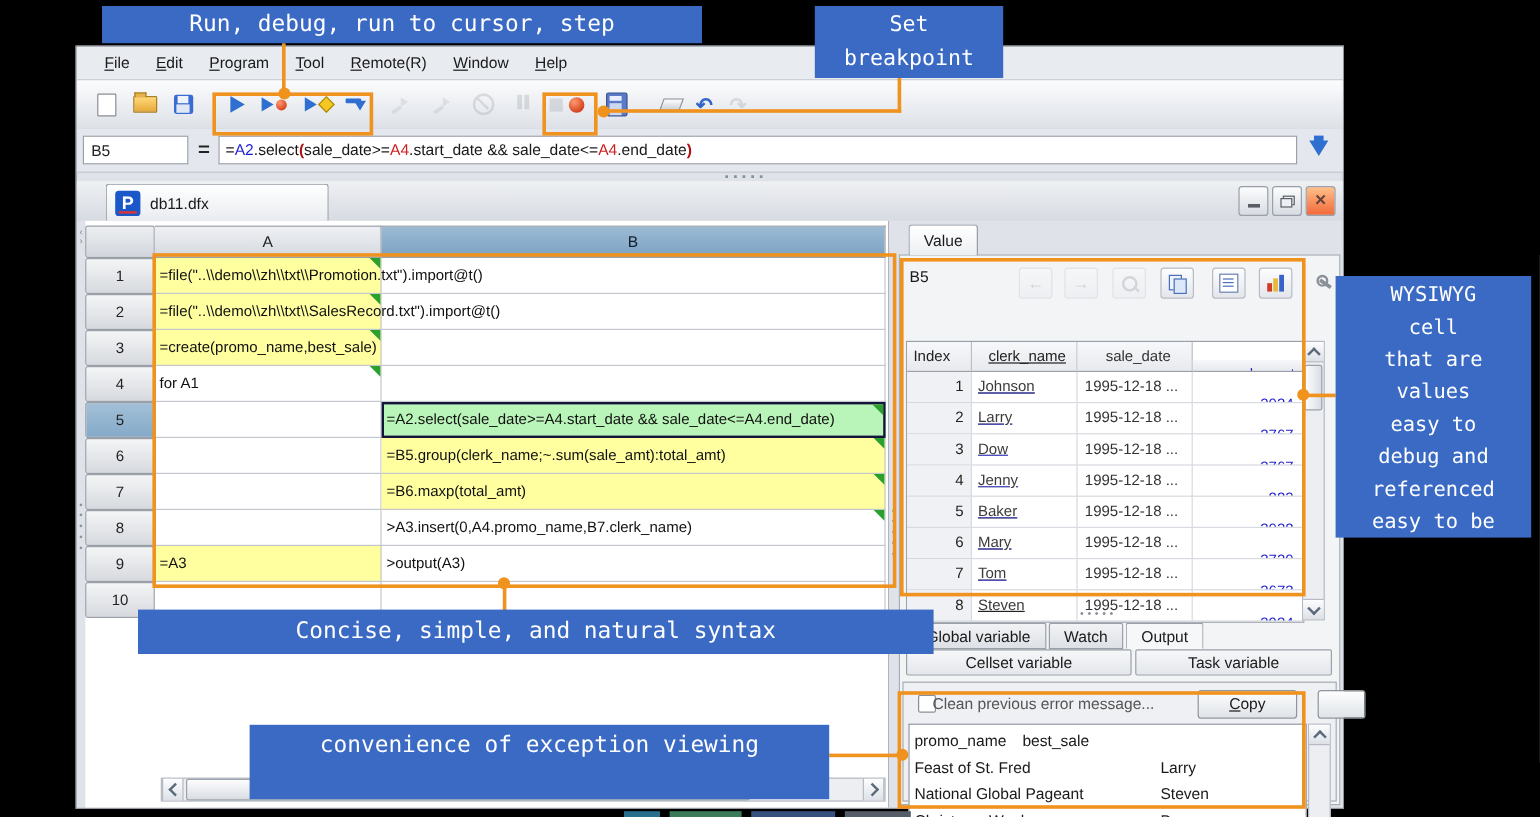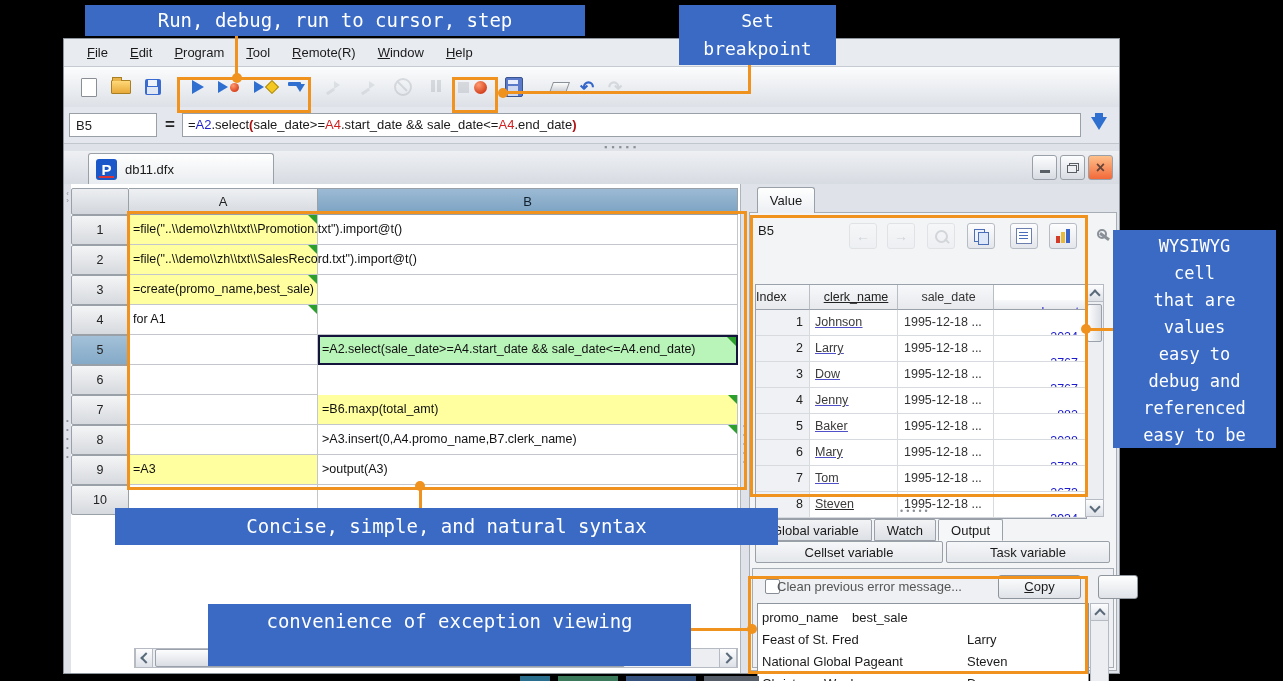--- a/index.html
+++ b/index.html
@@ -142,21 +142,21 @@
   .icon-wrench .ring{position:absolute;left:0;top:0;width:6px;height:6px;border:2px solid #8a9097;border-radius:50%;}
   
   .vtable{position:absolute;left:5px;top:71px;width:330px;border:1px solid #9aa1ab;background:#fff;box-sizing:content-box;}
   .vtr{display:flex;height:26px;}
   .vtr.hd{height:25px;}
   .vtd{border-right:1px solid #d7dade;border-bottom:1px solid #d7dade;box-sizing:border-box;font-size:12.5px;
        color:#222;line-height:25px;overflow:hidden;white-space:nowrap;}
   .hd .vtd{background:linear-gradient(#f7f8fa,#e7e9ed);border-right:1px solid #b9bdc4;border-bottom:1px solid #9aa1ab;text-align:center;}
   .w-idx{width:54px;} .w-clk{width:88px;} .w-dat{width:96px;} .w-amt{width:92px;}
   .vtd.w-idx{text-align:right;padding-right:6px;background:#f0f1f4;}
-  .hd .vtd.w-idx{text-align:left;padding-right:12px;background:linear-gradient(#f7f8fa,#e7e9ed);}
+  .hd .vtd.w-idx{text-align:center;padding-right:12px;background:linear-gradient(#f7f8fa,#e7e9ed);}
   .vtd.w-clk{padding-left:5px;text-decoration:underline;}
   .vtd.w-clk span{color:#3b3b3b;text-decoration:underline;text-decoration-color:#5050c8;}
   .vtd.w-clk.nolink span{text-decoration:none;}
   .vtd.w-dat{padding-left:6px;color:#333;}
   .vtd.w-amt{text-align:right;padding-right:7px;color:#1c1ccc;margin-top:15px;}
   .vscroll{position:absolute;left:335px;top:71px;width:19px;height:233px;background:#eceef2;border:1px solid #b6bac2;box-sizing:border-box;}
   .vscroll .sbtn{width:17px;height:17px;border:none;border-bottom:1px solid #b6bac2;}
   .vscroll .sbtn.bot{position:absolute;bottom:0;border-top:1px solid #b6bac2;border-bottom:none;}
   .vthumb{width:15px;height:38px;margin:2px auto 0;background:linear-gradient(90deg,#fdfdfe,#d9dde3);border:1px solid #9aa1ab;border-radius:2px;box-sizing:border-box;}
   
@@ -351,20 +351,24 @@
           <div class="grh hl">5</div>
           <div class="ca"></div>
           <div class="cb sel">
               <span class="tri"></span>
               <span class="ctext" style="top:5px;left:2px">=A2.select(sale_date&gt;=A4.start_date &amp;&amp; sale_date&lt;=A4.end_date)</span>
             </div>
         </div>
         <div class="grow" style="top:181px">
           <div class="grh">6</div>
           <div class="ca"></div>
+          <div class="cb yellow">
+              <span class="tri"></span>
+              <span class="ctext">=B5.group(clerk_name;~.sum(sale_amt):total_amt)</span>
+            </div>
         </div>
         <div class="grow" style="top:211px">
           <div class="grh">7</div>
           <div class="ca"></div>
           <div class="cb yellow">
               <span class="tri"></span>
               <span class="ctext">=B6.maxp(total_amt)</span>
             </div>
         </div>
         <div class="grow" style="top:241px">

